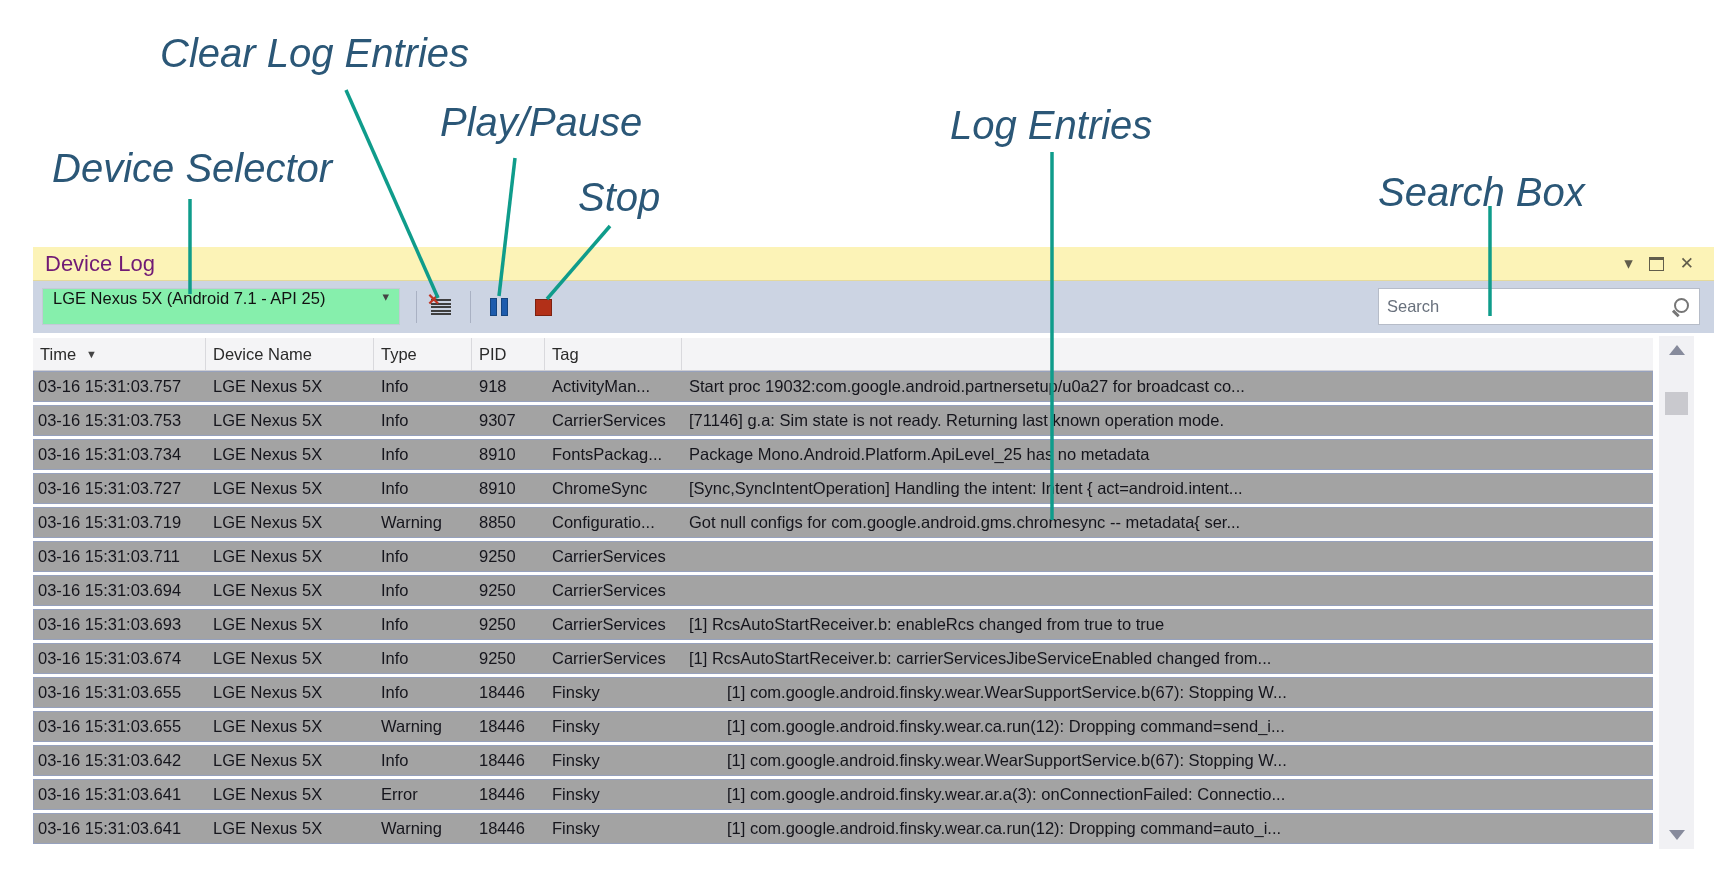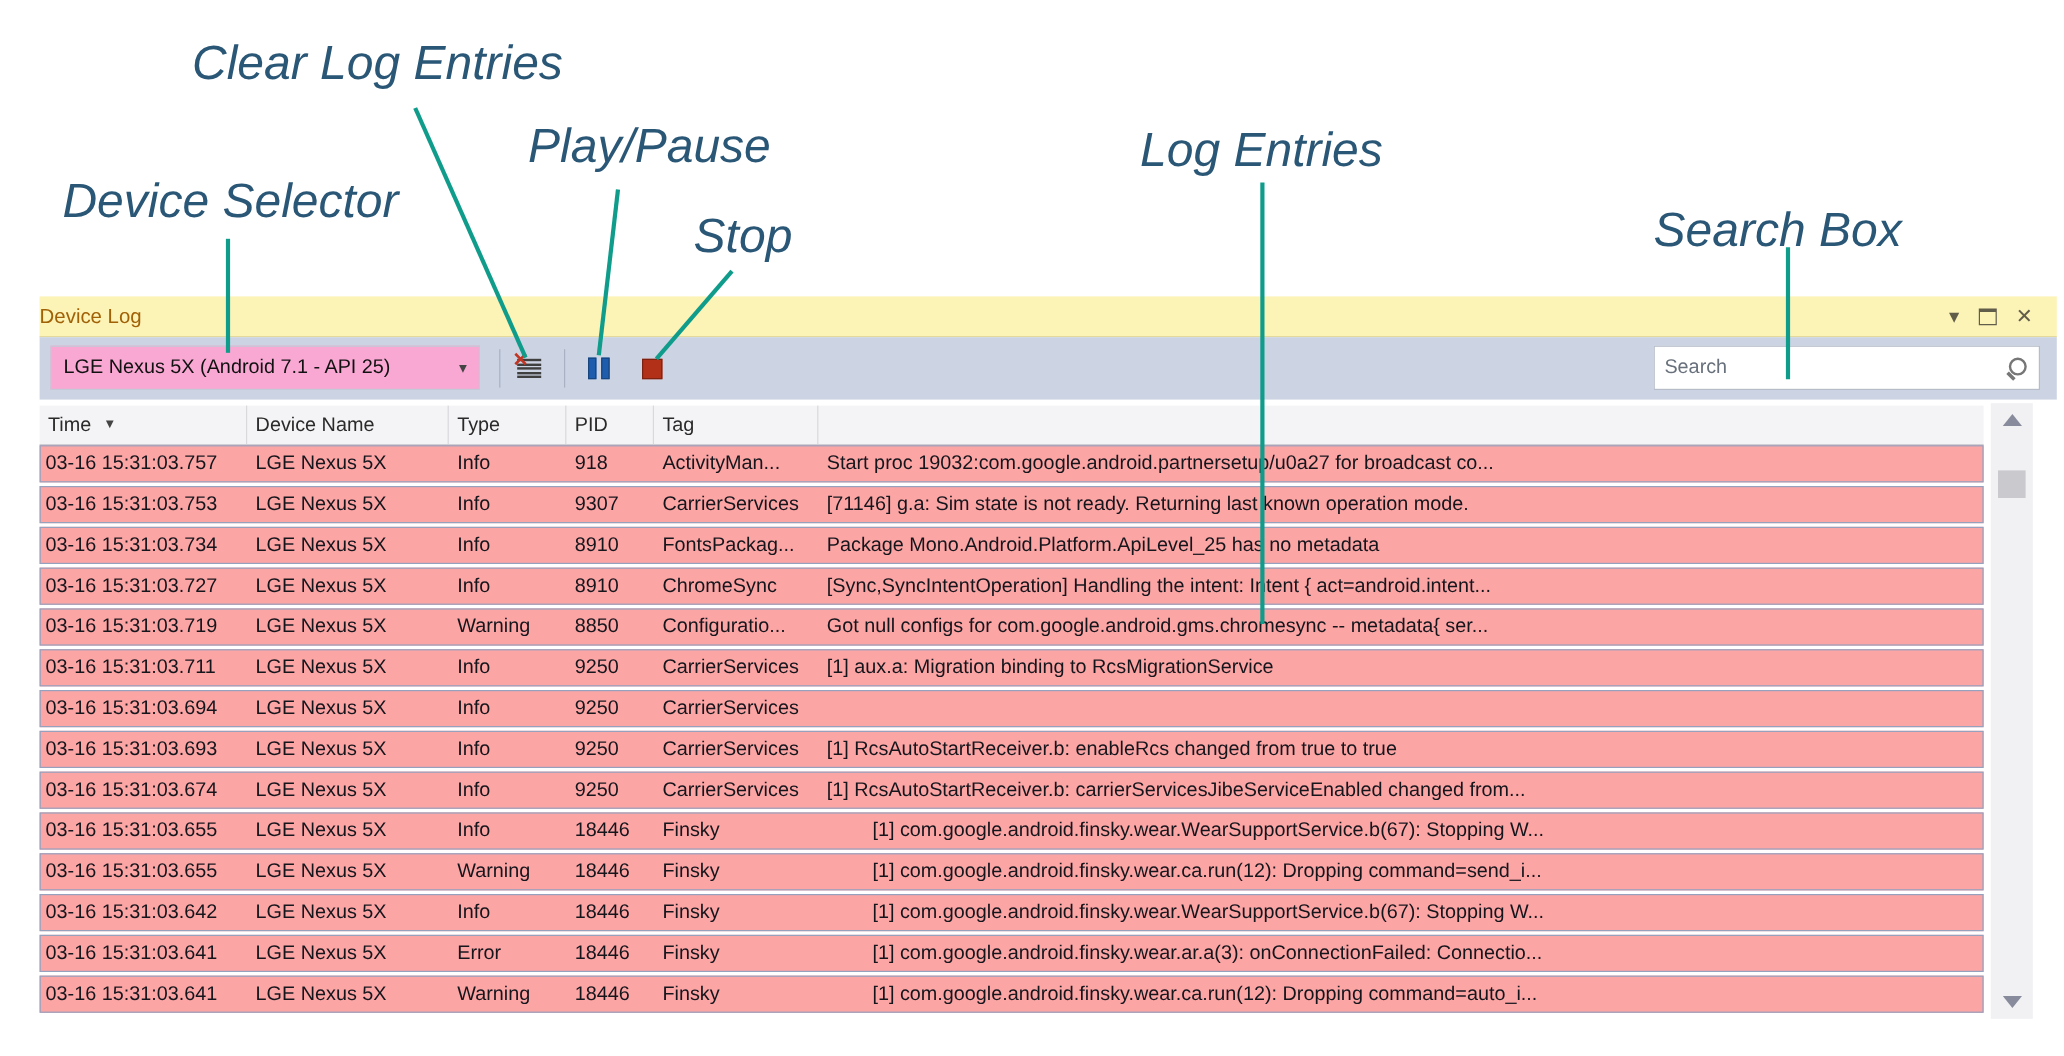--- a/index.html
+++ b/index.html
@@ -13,31 +13,31 @@
   .ann-play{left:440px;top:100px;}
   .ann-stop{left:578px;top:175px;}
   .ann-log{left:950px;top:103px;}
   .ann-search{left:1378px;top:170px;}
   #ann-lines{position:absolute;left:0;top:0;pointer-events:none;z-index:50;}
 
   
   .titlebar{position:absolute;left:33px;top:247px;width:1681px;height:34px;
             background:#fcf3b7;border-bottom:1px solid #e4d99d;
             display:flex;align-items:center;box-sizing:border-box;}
-  .titlebar .wtitle{margin-left:0;font-size:17px;color:#a16207;}
+  .titlebar .wtitle{margin-left:12px;font-size:22px;color:#701a75;}
   .wcontrols{margin-left:auto;margin-right:20px;display:flex;align-items:center;gap:16px;color:#615d4b;}
   .wbtn{cursor:default;display:flex;align-items:center;justify-content:center;height:20px;}
   .wbtn.collapse{font-size:17px;}
   .wbtn .maxbox{display:inline-block;width:13px;height:10px;border:1px solid #615d4b;border-top:3px solid #615d4b;}
   .wbtn.close{font-size:17px;}
 
   
   .toolbar{position:absolute;left:33px;top:281px;width:1681px;height:52px;background:#ccd4e3;}
-  .dropdown{position:absolute;left:9px;top:7px;width:358px;height:37px;background:#f9a8d4;
-            border:1px solid #c3c9d6;box-sizing:border-box;display:flex;align-items:center;
+  .dropdown{position:absolute;left:9px;top:7px;width:358px;height:37px;background:#86efac;
+            border:1px solid #c3c9d6;box-sizing:border-box;display:flex;align-items:flex-start;
             font-size:16.5px;color:#111;padding:0 10px;}
   .dropdown .dd-arrow{margin-left:auto;font-size:13px;color:#444;}
   .tsep{position:absolute;top:10px;width:1px;height:32px;background:#a9b1c3;}
   .tsep.s1{left:383px;} .tsep.s2{left:437px;}
   .tbtn{position:absolute;top:13px;width:26px;height:26px;display:flex;align-items:center;justify-content:center;}
   .tbtn.clear{left:395px;}
   .tbtn.pause{left:453px;}
   .tbtn.stop{left:497px;}
   .icon-clear{position:relative;width:20px;height:18px;display:flex;flex-direction:column;justify-content:space-between;padding:1px 0;box-sizing:border-box;}
   .icon-clear i{display:block;height:2px;background:#3f3f3f;}
@@ -56,21 +56,21 @@
 
   
   .thead{position:absolute;left:33px;top:338px;width:1620px;height:33px;background:#f4f4f6;
          border-bottom:1px solid #cfcfd4;box-sizing:border-box;display:grid;
          grid-template-columns:173px 168px 98px 73px 137px 686px 1fr;
          font-size:16.5px;color:#2a2a2a;z-index:1;}
   .th{display:flex;align-items:center;padding-left:7px;border-right:1px solid #d9d9dd;overflow:hidden;white-space:nowrap;}
   .th.last{border-right:none;}
   .sort{margin-left:10px;font-size:11px;color:#444;}
   .rows{position:absolute;left:33px;top:371px;width:1620px;z-index:1;}
-  .row{height:31px;margin-bottom:3px;background:#fca5a5;border:1px solid #96a1bd;box-sizing:border-box;
+  .row{height:31px;margin-bottom:3px;background:#a3a3a3;border:1px solid #96a1bd;box-sizing:border-box;
        display:grid;grid-template-columns:173px 168px 98px 73px 137px 686px 1fr;
        align-items:center;font-size:16.5px;color:#15151c;}
   .cell{padding-left:6px;white-space:nowrap;overflow:hidden;}
   .cell.time{padding-left:4px;}
   .cell.msg.indent{padding-left:44px;}
 
   
   .vscroll{position:absolute;left:1659px;top:336px;width:35px;height:513px;background:#f1f1f4;z-index:1;}
   .sb-up{position:absolute;left:10px;top:9px;width:0;height:0;
          border-left:8px solid transparent;border-right:8px solid transparent;border-bottom:10px solid #878b9c;}
@@ -212,21 +212,20 @@
       <div class="cell tag">Configuratio...</div>
       <div class="cell msg">Got null configs for com.google.android.gms.chromesync -- metadata{ ser...</div>
       <div class="cell filler"></div>
     </div>
     <div class="row">
       <div class="cell time">03-16 15:31:03.711</div>
       <div class="cell device">LGE Nexus 5X</div>
       <div class="cell type">Info</div>
       <div class="cell pid">9250</div>
       <div class="cell tag">CarrierServices</div>
-      <div class="cell msg">[1] aux.a: Migration binding to RcsMigrationService</div>
       <div class="cell filler"></div>
     </div>
     <div class="row">
       <div class="cell time">03-16 15:31:03.694</div>
       <div class="cell device">LGE Nexus 5X</div>
       <div class="cell type">Info</div>
       <div class="cell pid">9250</div>
       <div class="cell tag">CarrierServices</div>
       <div class="cell filler"></div>
     </div>

